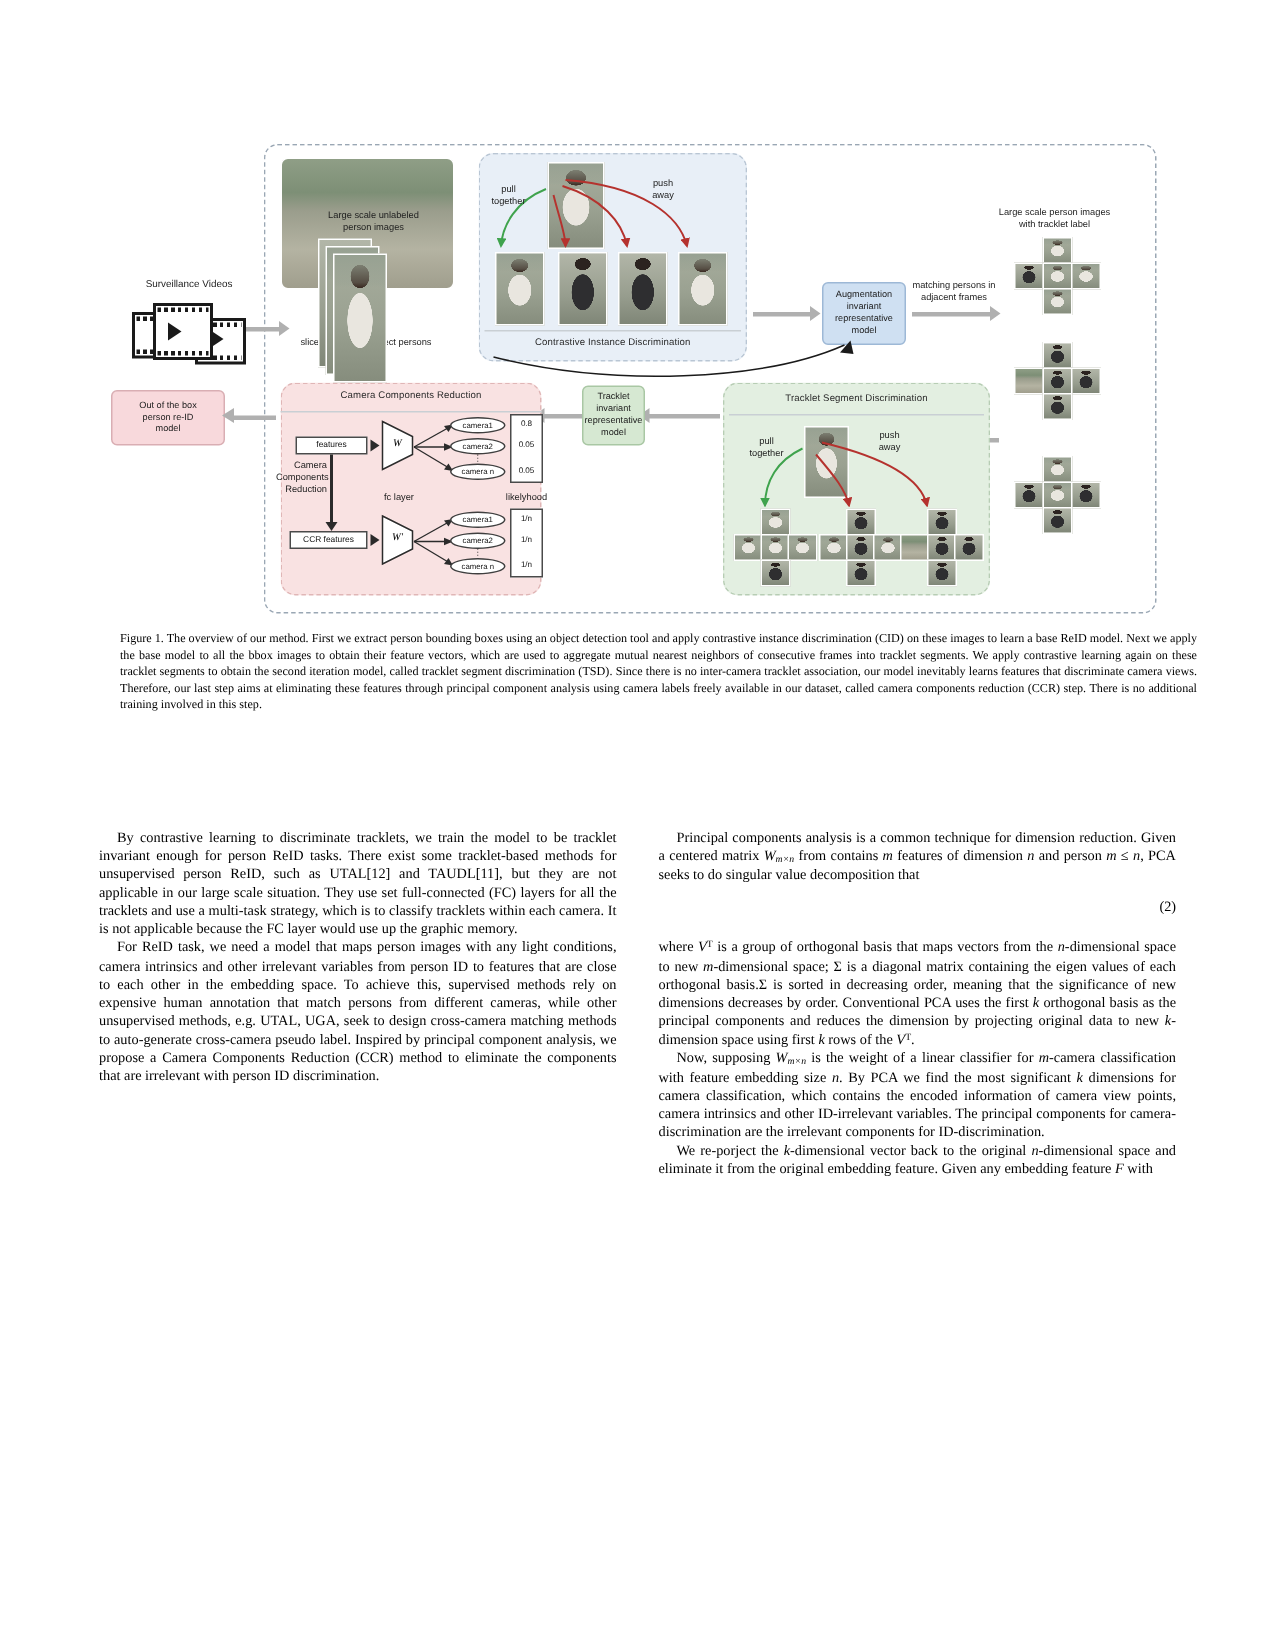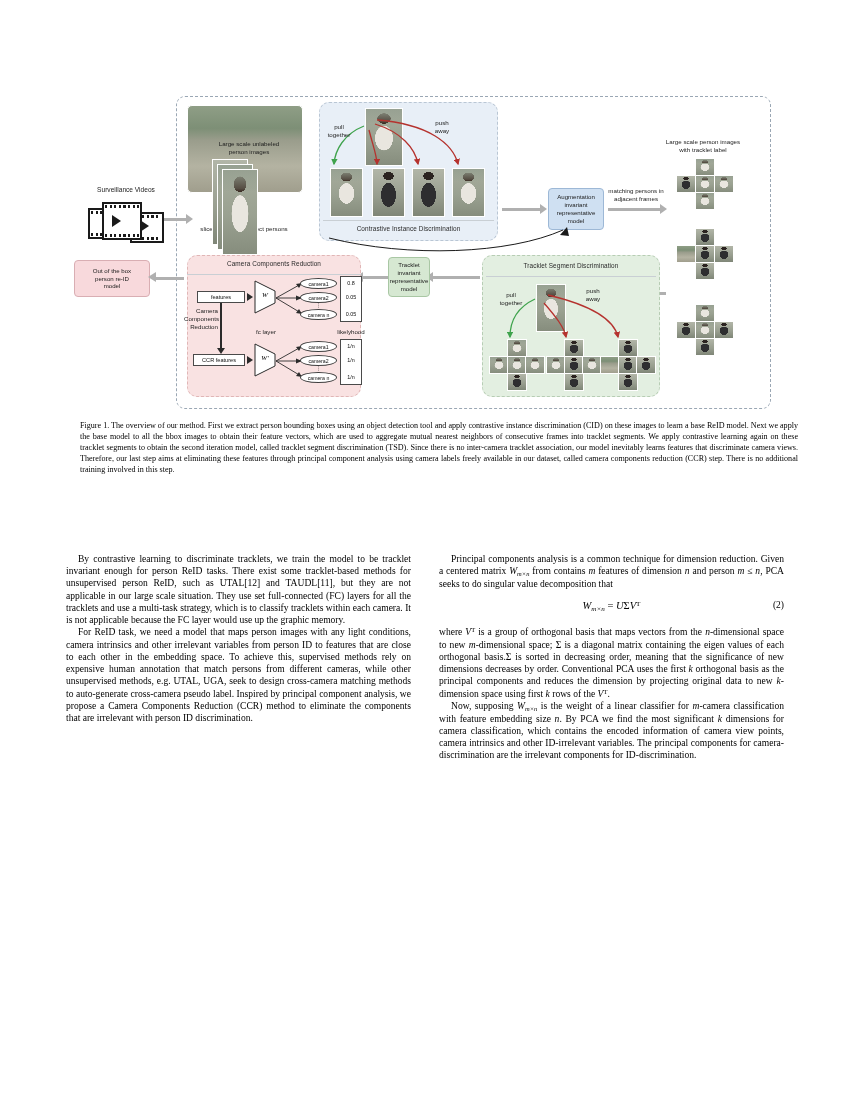--- a/index.html
+++ b/index.html
@@ -491,23 +491,23 @@
 
   <div class="col col-left">
     <p>By contrastive learning to discriminate tracklets, we train the model to be tracklet invariant enough for person ReID tasks. There exist some tracklet-based methods for unsupervised person ReID, such as UTAL[12] and TAUDL[11], but they are not applicable in our large scale situation. They use set full-connected (FC) layers for all the tracklets and use a multi-task strategy, which is to classify tracklets within each camera. It is not applicable because the FC layer would use up the graphic memory.</p>
     <p>For ReID task, we need a model that maps person images with any light conditions, camera intrinsics and other irrelevant variables from person ID to features that are close to each other in the embedding space. To achieve this, supervised methods rely on expensive human annotation that match persons from different cameras, while other unsupervised methods, e.g. UTAL, UGA, seek to design cross-camera matching methods to auto-generate cross-camera pseudo label. Inspired by principal component analysis, we propose a Camera Components Reduction (CCR) method to eliminate the components that are irrelevant with person ID discrimination.</p>
   </div>
 
   <div class="col col-right">
     <p><span>Principal components analysis is a common technique for dimension reduction. Given a centered matrix </span><i class="m">W<span class="sub">m×n</span></i><span> from contains </span><i class="m">m</i><span> features of dimension </span><i class="m">n</i><span> and person </span><i class="m">m</i> ≤ <i class="m">n</i><span>, PCA seeks to do singular value decomposition that</span></p>
 
     <div class="eq">
-      <div class="eqbody"><i class="m">W<span class="sub">m×n</span></i> = <i class="m">U</i>Σ<i class="m">V</i><span class="sup">T</span></div>
       <div class="eqnum">(2)</div>
     </div>
 
     <p class="noind"><span>where </span><i class="m">V</i><span class="sup">T</span><span> is a group of orthogonal basis that maps vectors from the </span><i class="m">n</i><span>-dimensional space to new </span><i class="m">m</i><span>-dimensional space; Σ is a diagonal matrix containing the eigen values of each orthogonal basis.Σ is sorted in decreasing order, meaning that the significance of new dimensions decreases by order. Conventional PCA uses the first </span><i class="m">k</i><span> orthogonal basis as the principal components and reduces the dimension by projecting original data to new </span><i class="m">k</i><span>-dimension space using first </span><i class="m">k</i><span> rows of the </span><i class="m">V</i><span class="sup">T</span>.</p>
 
     <p><span>Now, supposing </span><i class="m">W<span class="sub">m×n</span></i><span> is the weight of a linear classifier for </span><i class="m">m</i><span>-camera classification with feature embedding size </span><i class="m">n</i><span>. By PCA we find the most significant </span><i class="m">k</i><span> dimensions for camera classification, which contains the encoded information of camera view points, camera intrinsics and other ID-irrelevant variables. The principal components for camera-discrimination are the irrelevant components for ID-discrimination.</span></p>
 
+    <p><span>We re-porject the </span><i class="m">k</i><span>-dimensional vector back to the original </span><i class="m">n</i><span>-dimensional space and eliminate it from the original embedding feature. Given any embedding feature </span><i class="m">F</i><span> with</span></p>
   </div>
 
 </div>
 
 </body></html>

